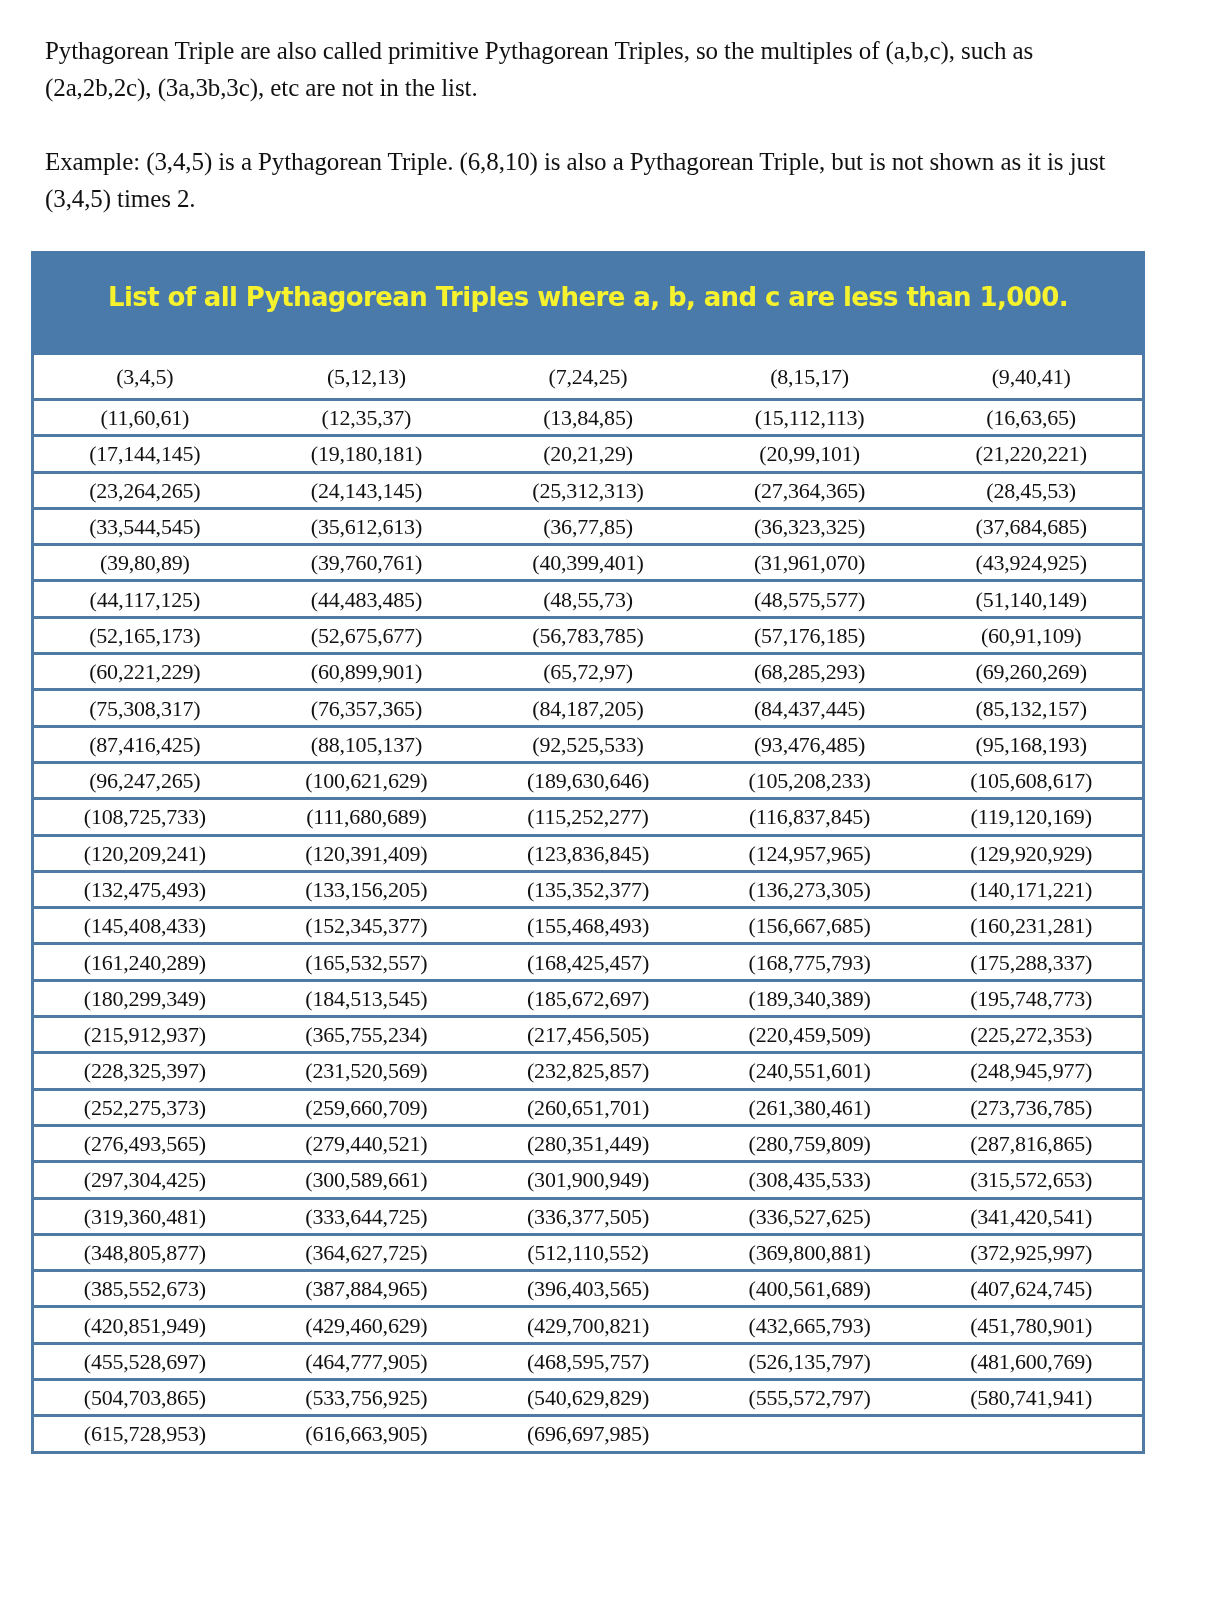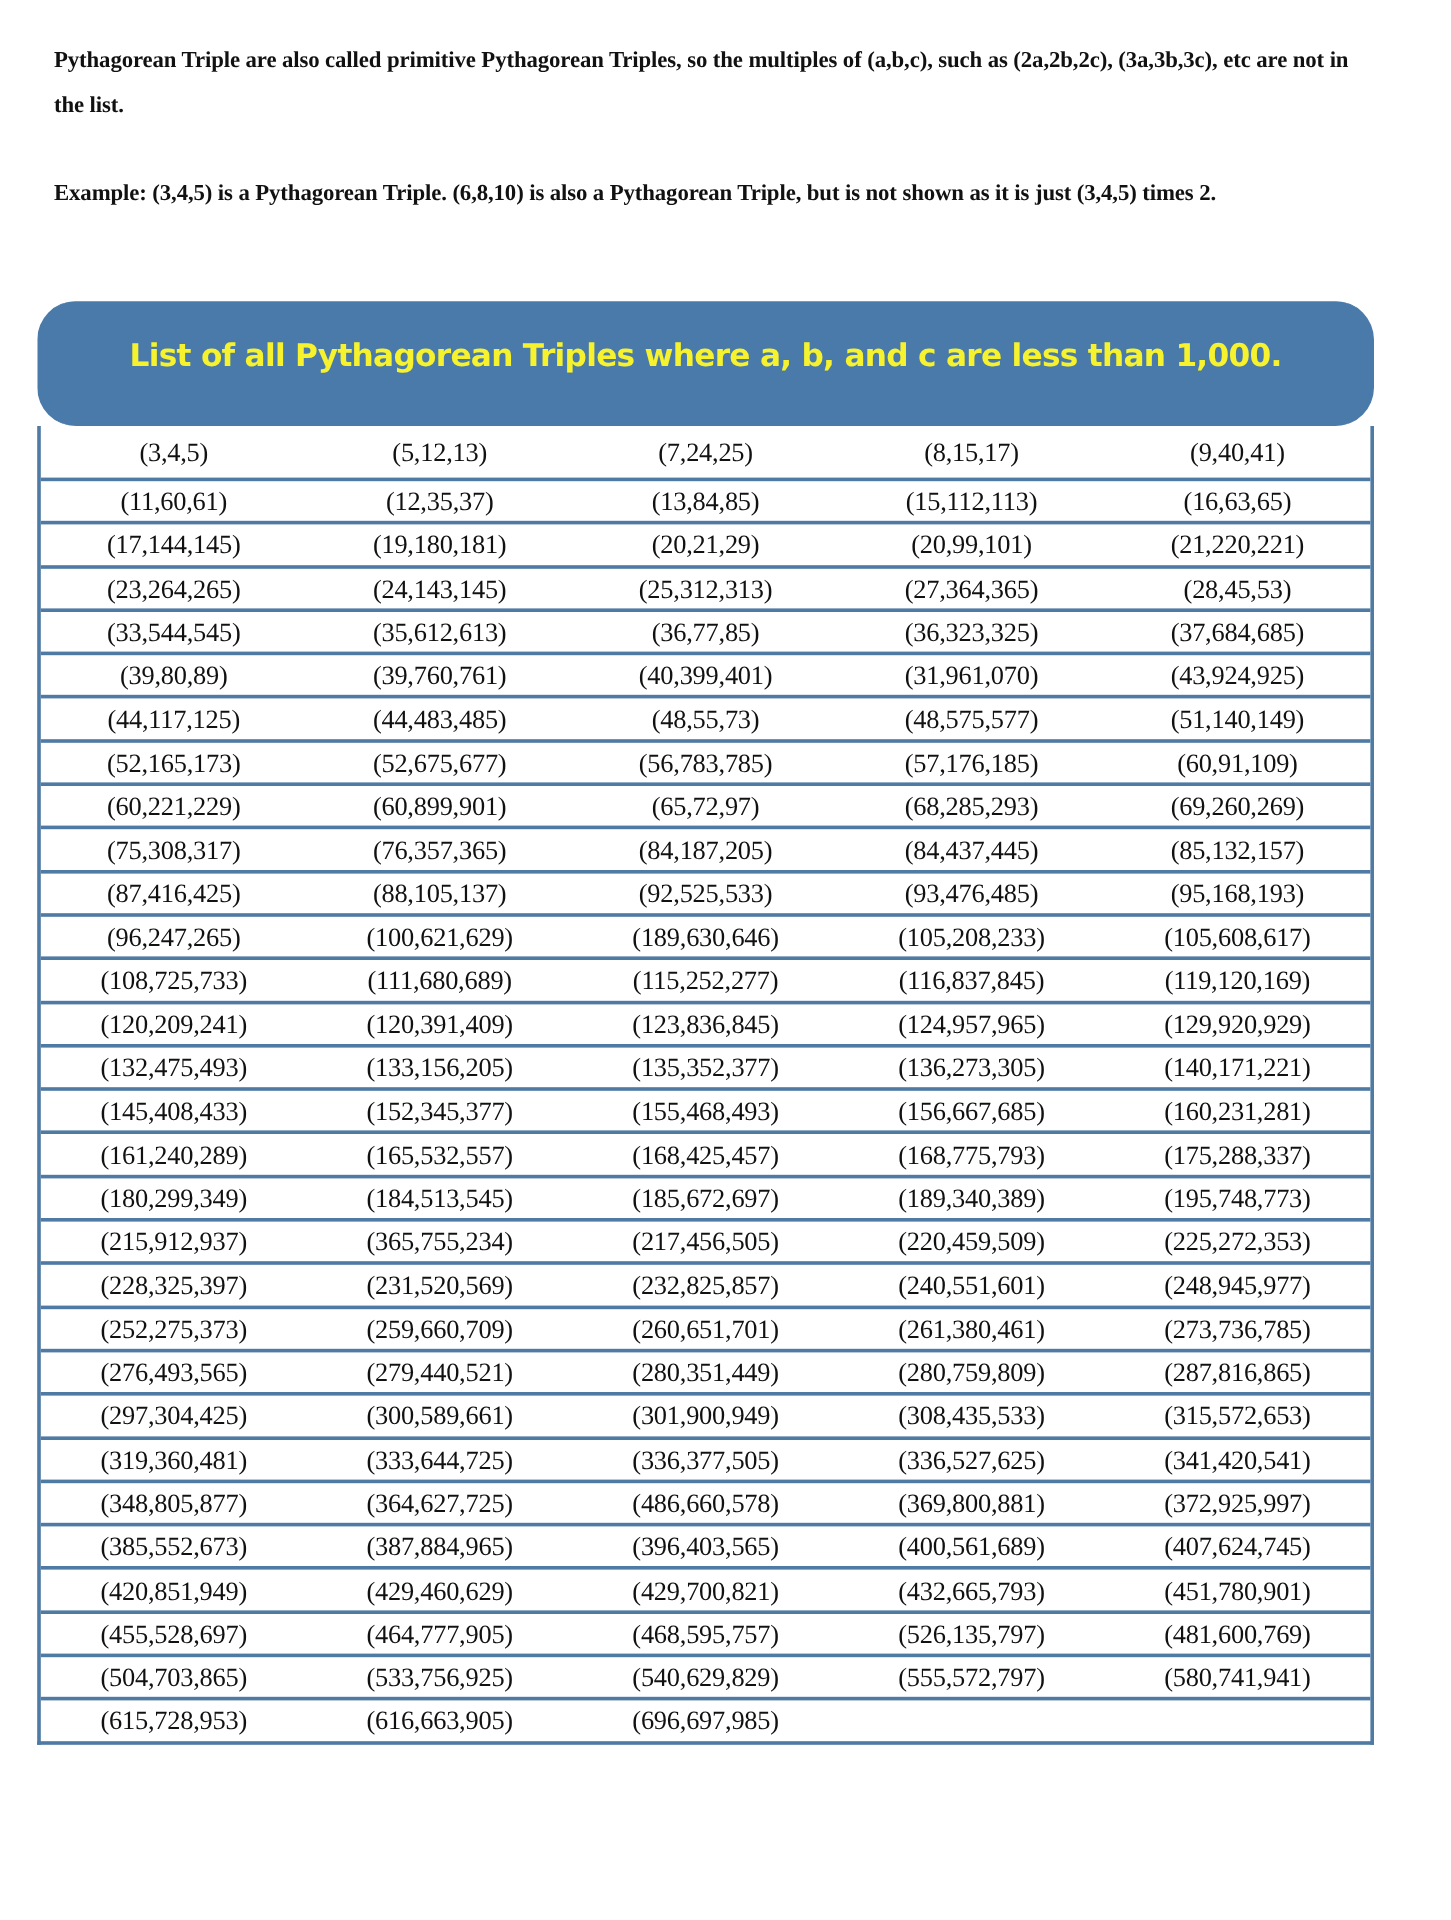--- a/index.html
+++ b/index.html
@@ -1,25 +1,25 @@
 <!DOCTYPE html>
 <html><head>
 <meta charset="utf-8">
 <style>
   html, body { margin: 0; padding: 0; background: #ffffff; }
   body { width: 1209px; height: 1600px; position: relative; overflow: hidden;
          font-family: "Liberation Serif", serif; color: #111; }
   .intro { position: absolute; left: 45px; top: 32px; width: 1080px;
-           font-size: 19px; line-height: 37px; letter-spacing: -0.1px; font-weight: bold; }
+           font-size: 25px; line-height: 37px; letter-spacing: -0.1px; }
   .intro p { margin: 0; }
   .intro p + p { margin-top: 37px; }
   .table-wrap { position: absolute; left: 31px; top: 251px; width: 1114px; }
   .title-bar { height: 104px; background: #4a7aa9; display: flex; align-items: center;
                justify-content: center; border-left: 3px solid #4a7aa9; border-right: 3px solid #4a7aa9;
-               box-sizing: border-box; border-radius: 32px; }
+               box-sizing: border-box; }
   .title-text { color: #f6f22e; font-family: "DejaVu Sans", sans-serif; font-weight: bold;
                 font-size: 26px; letter-spacing: -0.6px; margin-top: -12px; }
   .grid { border-left: 3px solid #4f7aa3; border-right: 3px solid #4f7aa3;
           border-bottom: 3px solid #4f7aa3; box-sizing: border-box; }
   .row { display: flex; border-top: 3px solid #4f7aa3; box-sizing: border-box; height: 36.3px; align-items: center; }
   .row.first { border-top: none; height: 43px; }
   .cell { flex: 1 1 0; text-align: center; font-size: 22px; line-height: 33px;
           letter-spacing: -0.2px; }
   .row.first .cell { line-height: 43px; }
 </style>
@@ -200,21 +200,21 @@
       <div class="row">
         <div class="cell">(319,360,481)</div>
         <div class="cell">(333,644,725)</div>
         <div class="cell">(336,377,505)</div>
         <div class="cell">(336,527,625)</div>
         <div class="cell">(341,420,541)</div>
       </div>
       <div class="row">
         <div class="cell">(348,805,877)</div>
         <div class="cell">(364,627,725)</div>
-        <div class="cell">(486,660,578)</div>
+        <div class="cell">(512,110,552)</div>
         <div class="cell">(369,800,881)</div>
         <div class="cell">(372,925,997)</div>
       </div>
       <div class="row">
         <div class="cell">(385,552,673)</div>
         <div class="cell">(387,884,965)</div>
         <div class="cell">(396,403,565)</div>
         <div class="cell">(400,561,689)</div>
         <div class="cell">(407,624,745)</div>
       </div>

